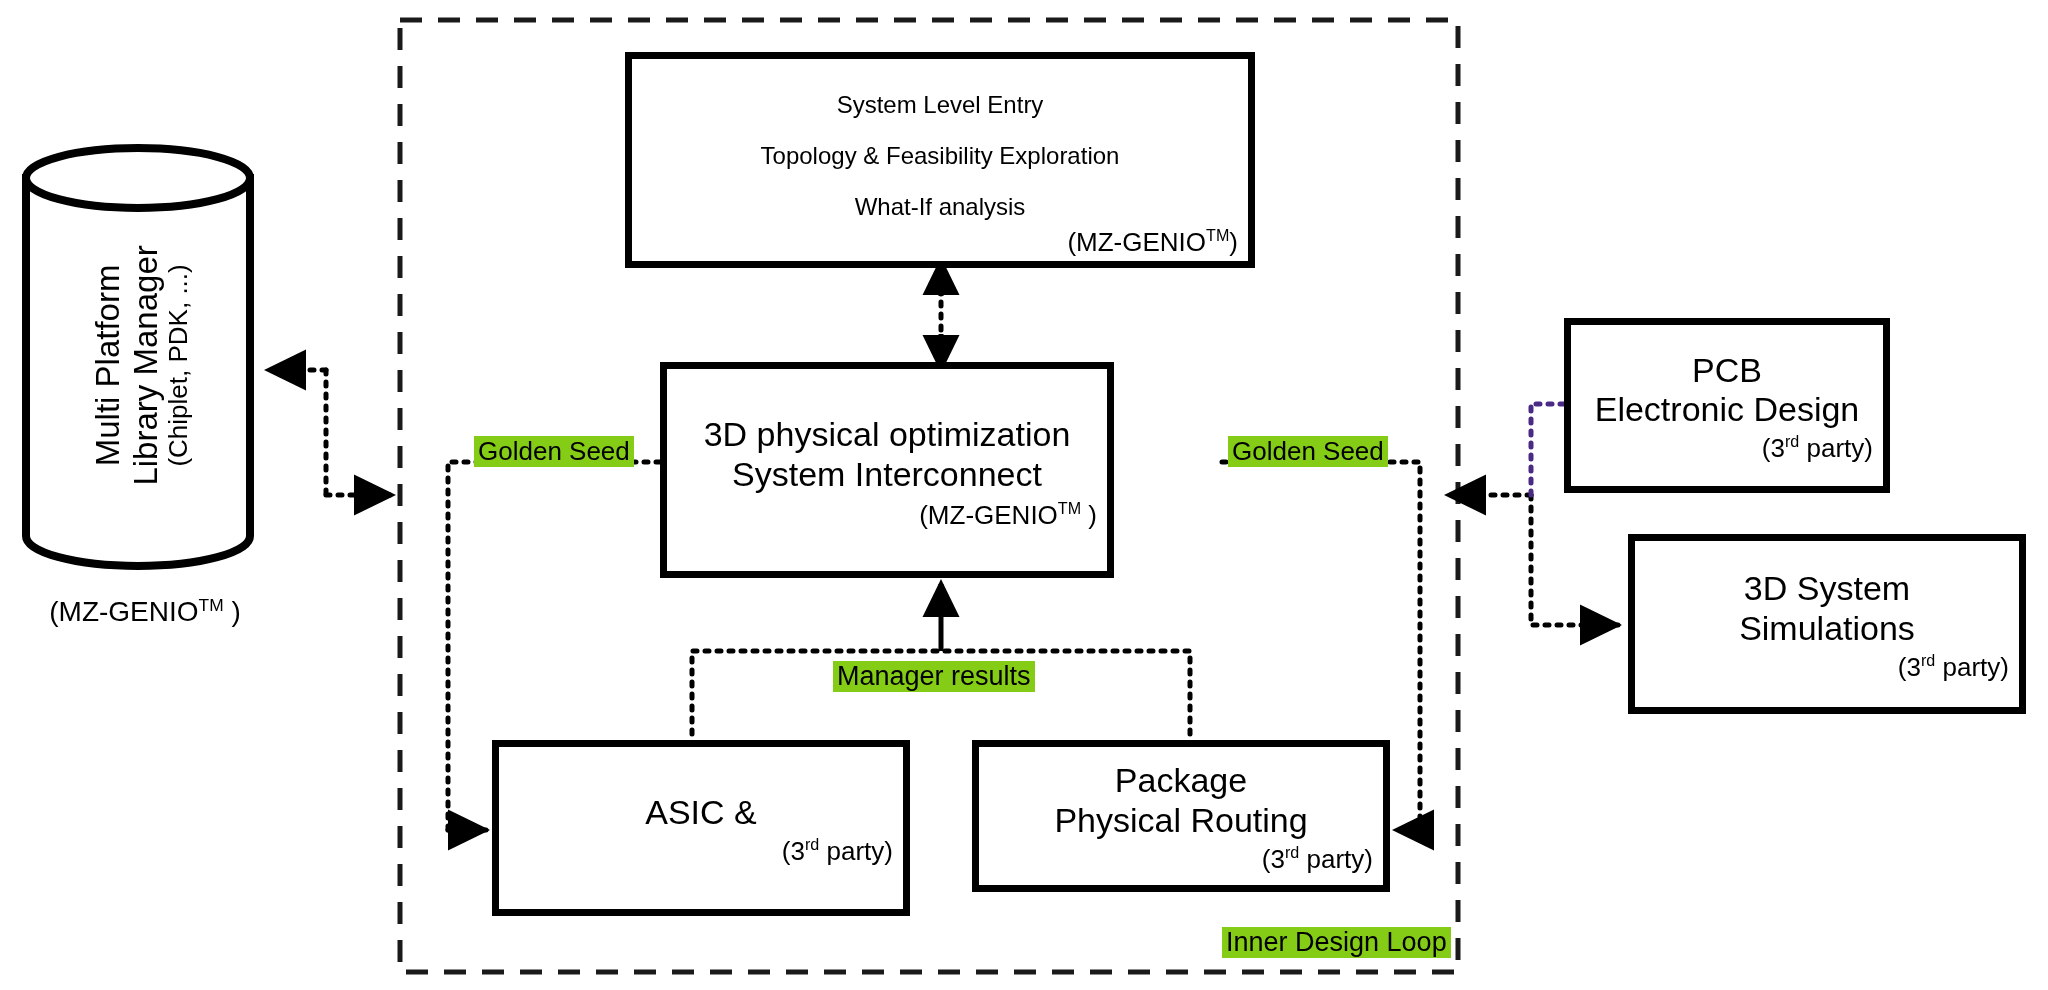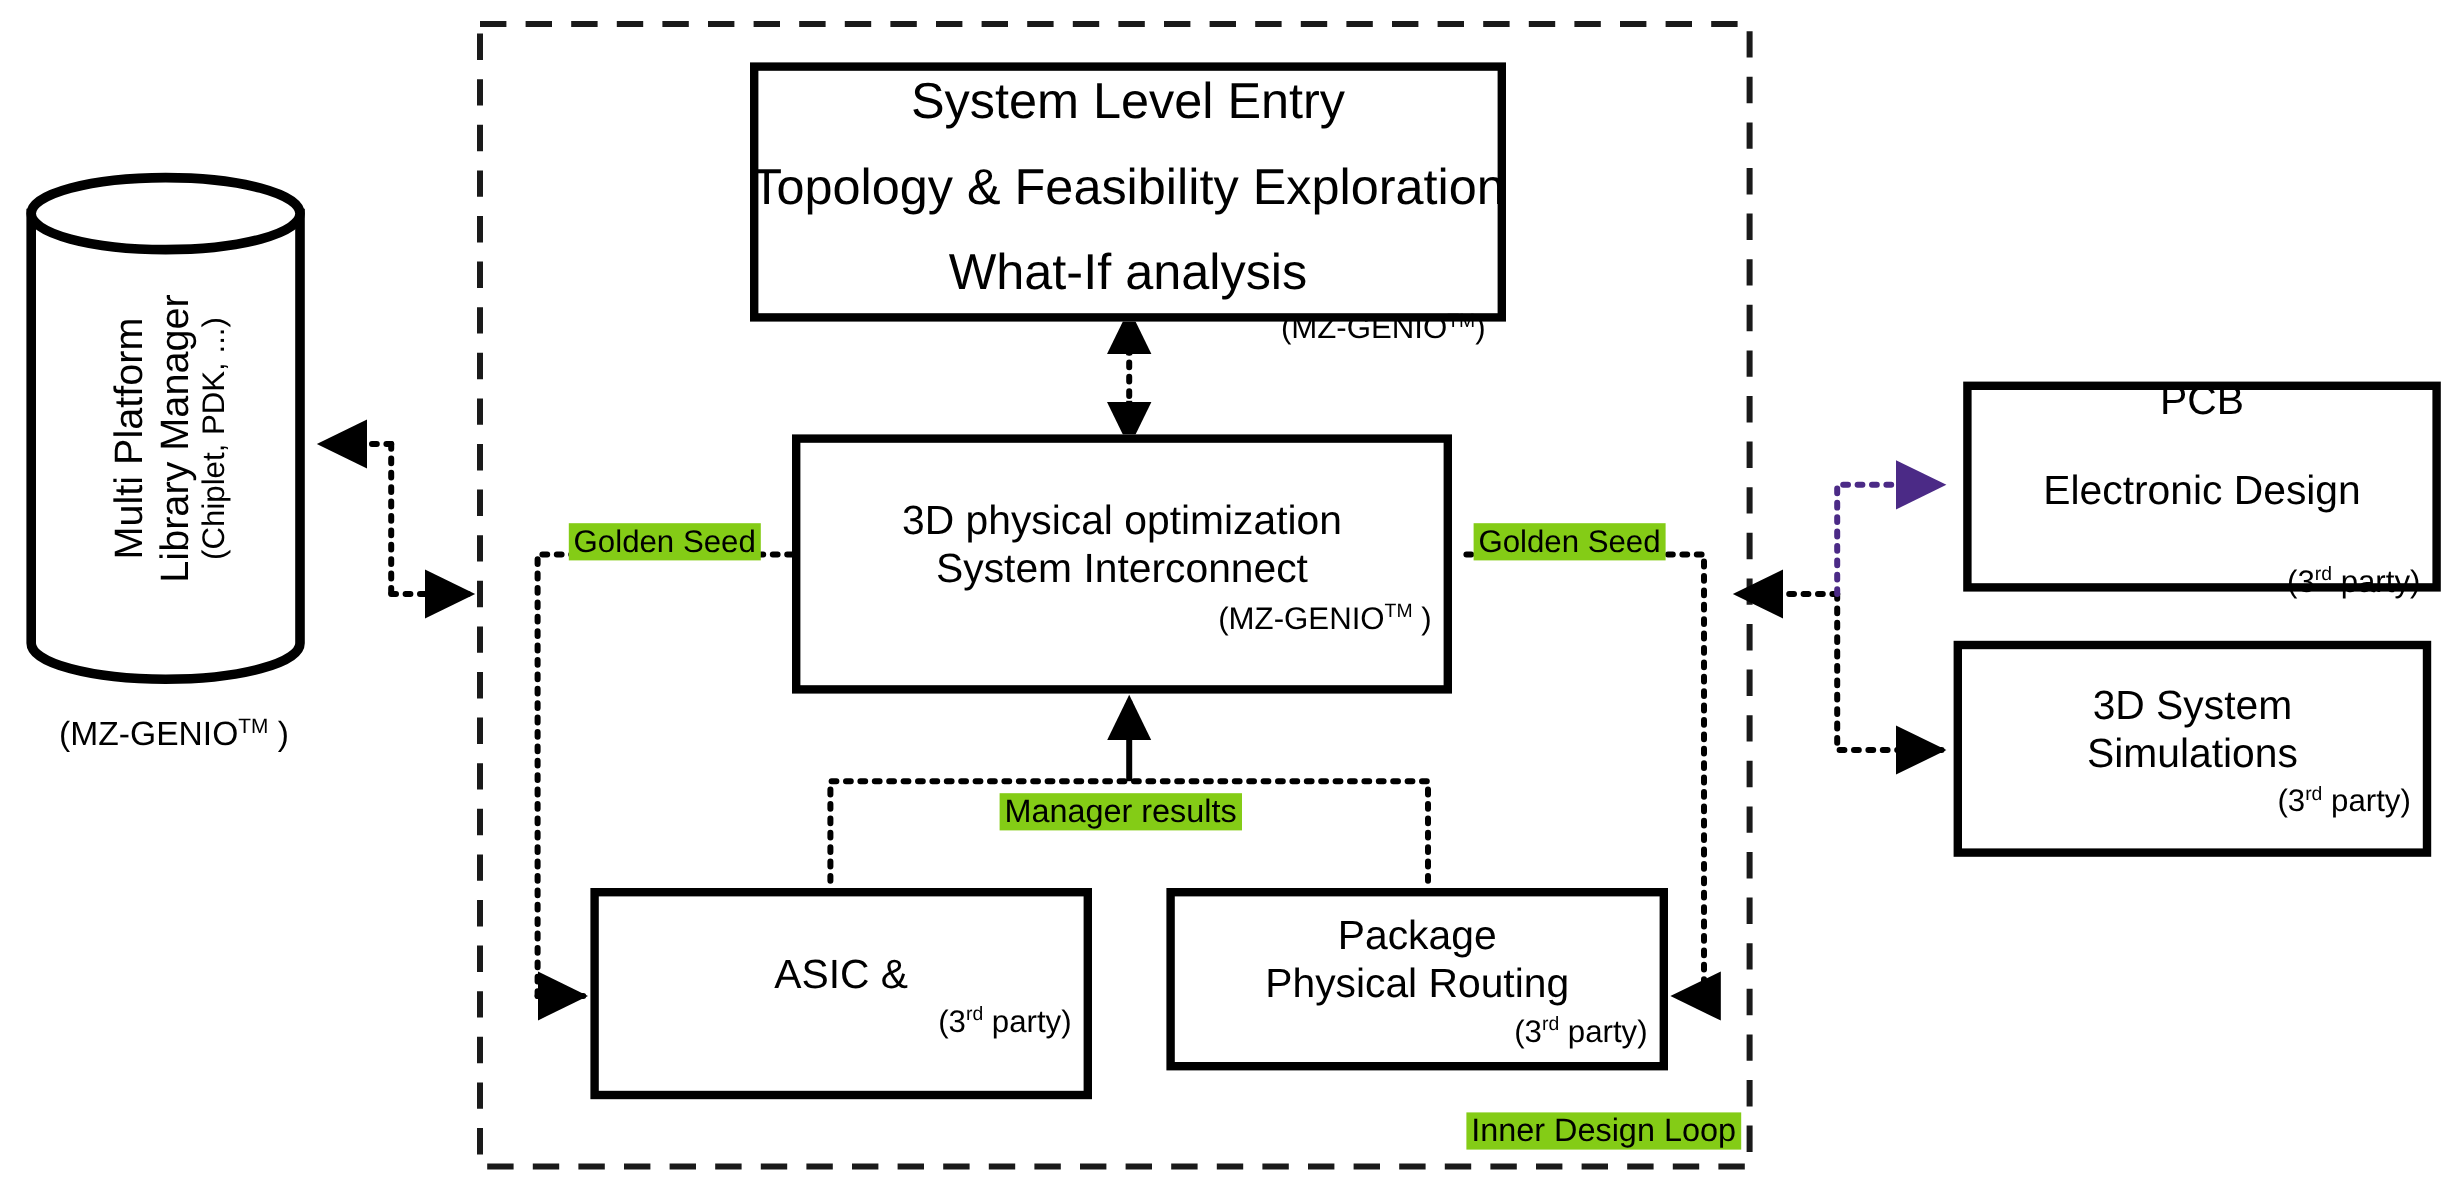--- a/index.html
+++ b/index.html
@@ -49,47 +49,46 @@
   .sup {
     font-size: 0.62em;
     vertical-align: super;
     line-height: 0;
   }
   
   #node-system-level-entry {
     left: 625px; top: 52px; width: 630px; height: 216px;
     padding-top: 6px;
   }
-  #node-system-level-entry .line { font-size: 42px; margin-top: 23px; }
+  #node-system-level-entry .line { font-size: 24px; margin-top: 23px; }
   #node-system-level-entry .vendor { font-size: 26px; margin-top: 6px; }
   
   #node-3d-physical-optimization {
-    left: 660px; top: 362px; width: 550px; height: 216px;
+    left: 660px; top: 362px; width: 454px; height: 216px;
     padding-top: 6px;
   }
   #node-3d-physical-optimization .line { font-size: 34px; }
   #node-3d-physical-optimization .vendor { font-size: 26px; margin-top: 6px; }
   
   #node-asic-silicon-interposer {
     left: 492px; top: 740px; width: 418px; height: 176px;
     padding-top: 4px;
   }
   #node-asic-silicon-interposer .line { font-size: 34px; }
   #node-asic-silicon-interposer .vendor { font-size: 26px; margin-top: 4px; }
   #node-package-physical-routing {
     left: 972px; top: 740px; width: 418px; height: 152px;
     padding-top: 4px;
   }
   #node-package-physical-routing .line { font-size: 34px; }
   #node-package-physical-routing .vendor { font-size: 26px; margin-top: 4px; }
   
   #node-pcb-electronic-design {
-    left: 1636px; top: 318px; width: 398px; height: 175px;
-    padding-top: 4px;
-    gap: 36px;
+    left: 1564px; top: 318px; width: 326px; height: 175px;
+    padding-top: 4px;
   }
   #node-pcb-electronic-design .line { font-size: 34px; }
   #node-pcb-electronic-design .vendor { font-size: 26px; margin-top: 4px; }
   #node-3d-system-simulations {
     left: 1628px; top: 534px; width: 398px; height: 180px;
     padding-top: 4px;
   }
   #node-3d-system-simulations .line { font-size: 34px; }
   #node-3d-system-simulations .vendor { font-size: 26px; margin-top: 4px; }
   

